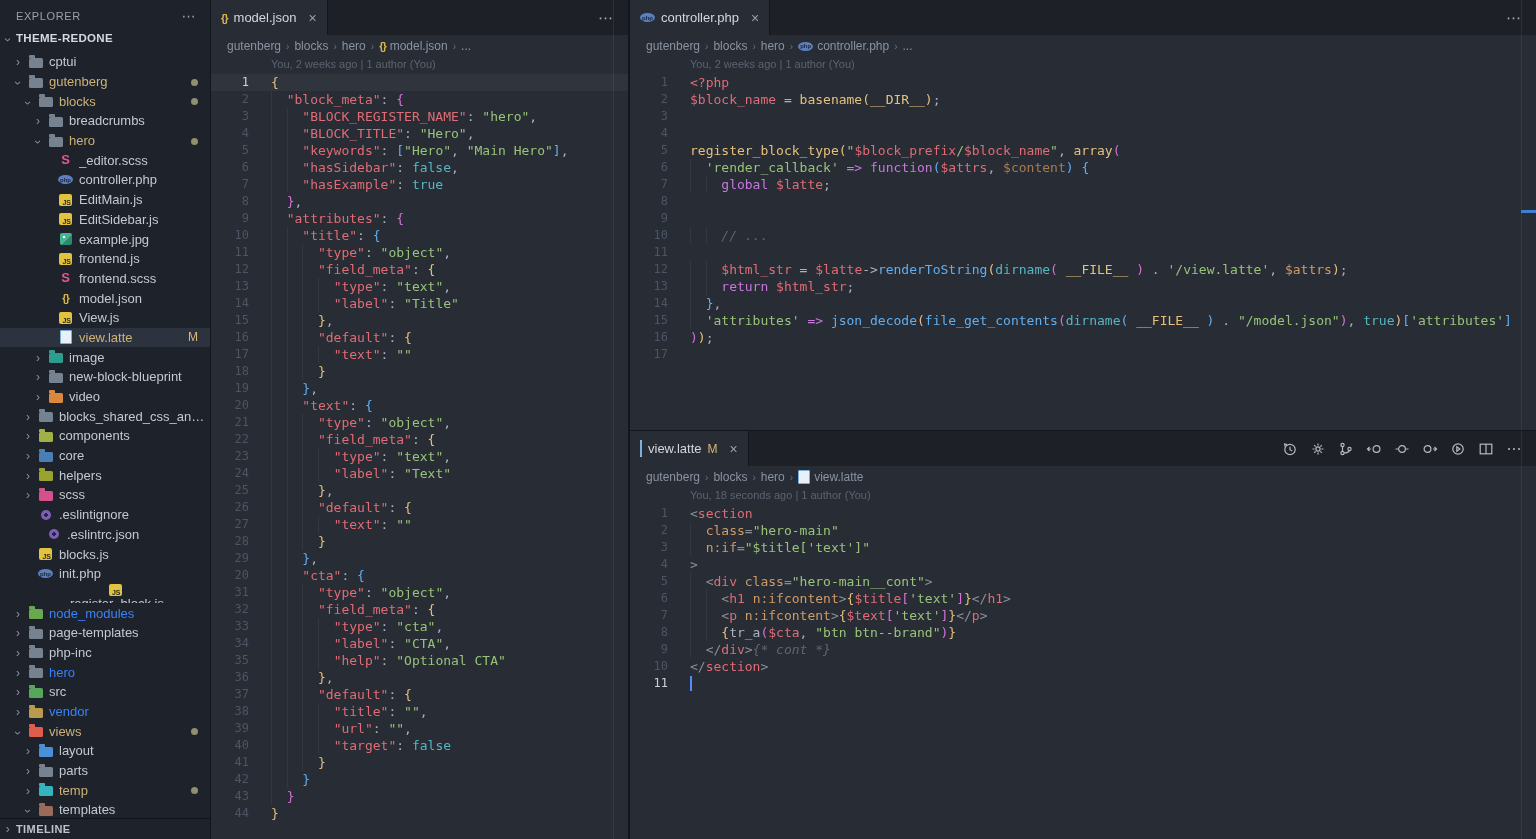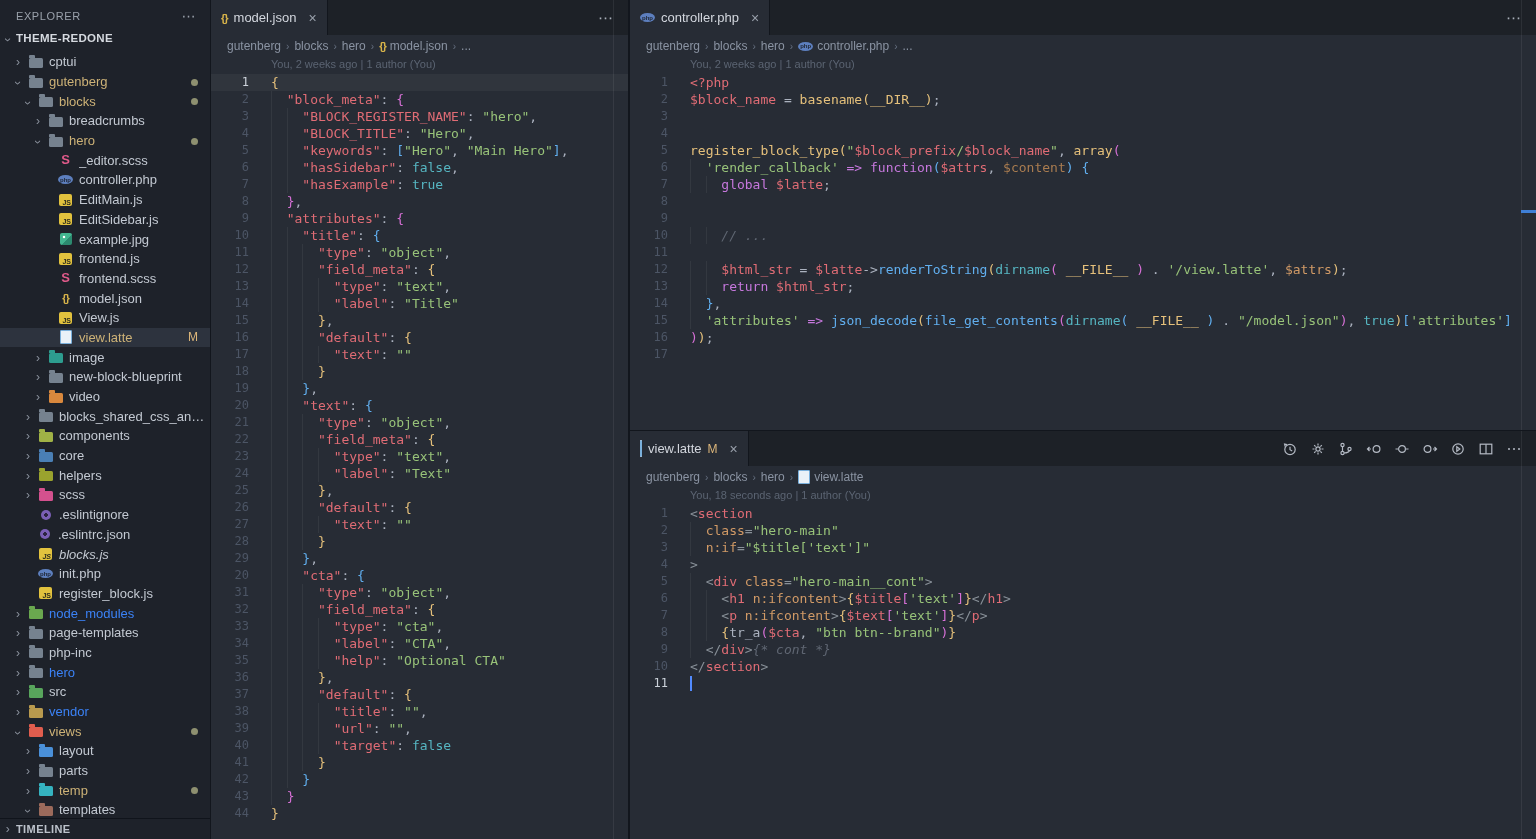--- a/index.html
+++ b/index.html
@@ -266,42 +266,42 @@
           </span>
           <span class="lbl">scss</span>
         </div>
         <div class="row" style="padding-left: 20px;">
           <span class="chevbox"></span>
           <span class="iconbox">
             <span class="fi-eslint"></span>
           </span>
           <span class="lbl">.eslintignore</span>
         </div>
-        <div class="row" style="padding-left: 19px;">
+        <div class="row" style="padding-left: 28px;">
           <span class="chevbox"></span>
           <span class="iconbox">
             <span class="fi-eslint"></span>
           </span>
           <span class="lbl">.eslintrc.json</span>
         </div>
-        <div class="row" style="padding-left: 20px; font-style: italic;">
+        <div class="row" style="padding-left: 20px;">
           <span class="chevbox"></span>
           <span class="iconbox">
             <span class="fi-js">JS</span>
           </span>
           <span class="lbl">blocks.js</span>
         </div>
         <div class="row" style="padding-left: 20px;">
           <span class="chevbox"></span>
           <span class="iconbox">
             <span class="fi-php">php</span>
           </span>
           <span class="lbl">init.php</span>
         </div>
-        <div class="row" style="padding-left: 20px;">
+        <div class="row" style="padding-left: 20px; flex-direction: column;">
           <span class="chevbox"></span>
           <span class="iconbox">
             <span class="fi-js">JS</span>
           </span>
           <span class="lbl">register_block.js</span>
         </div>
         <div class="row dim" style="padding-left: 10px;">
           <span class="chevbox"><span class="chev">›</span></span>
           <span class="iconbox">
             <span class="fld" style="--fc: #6aa84f;"></span>

